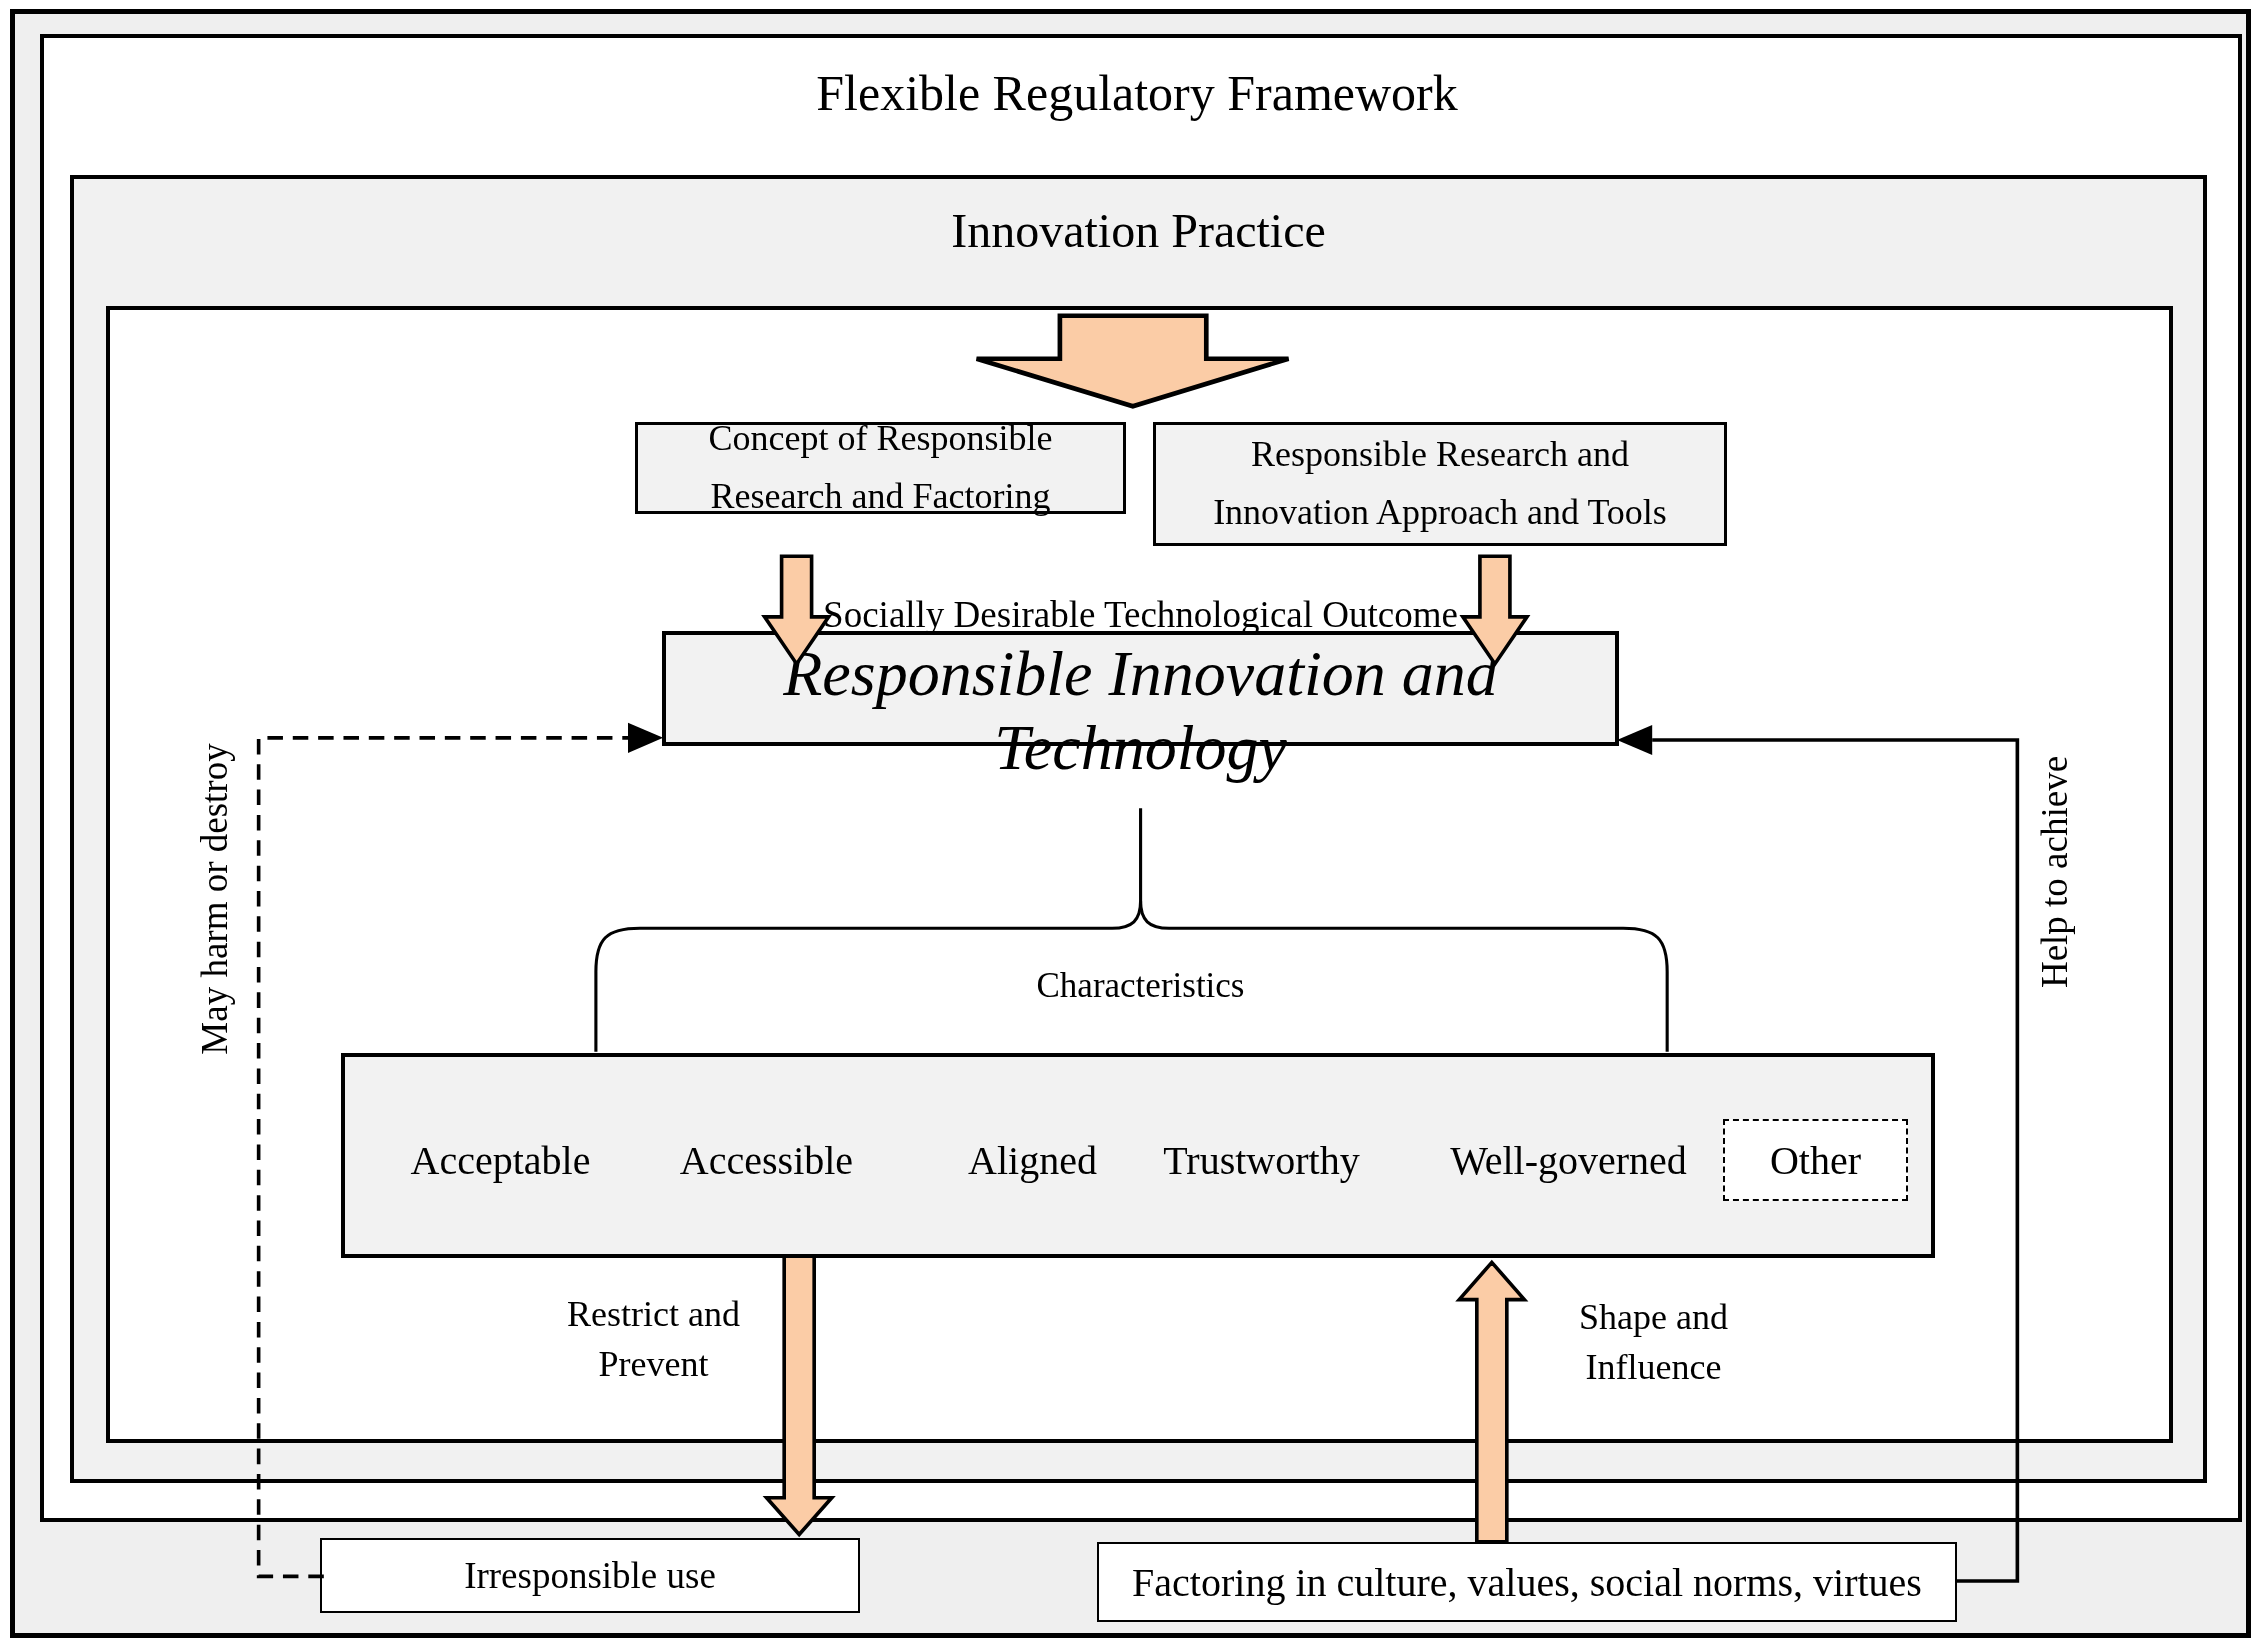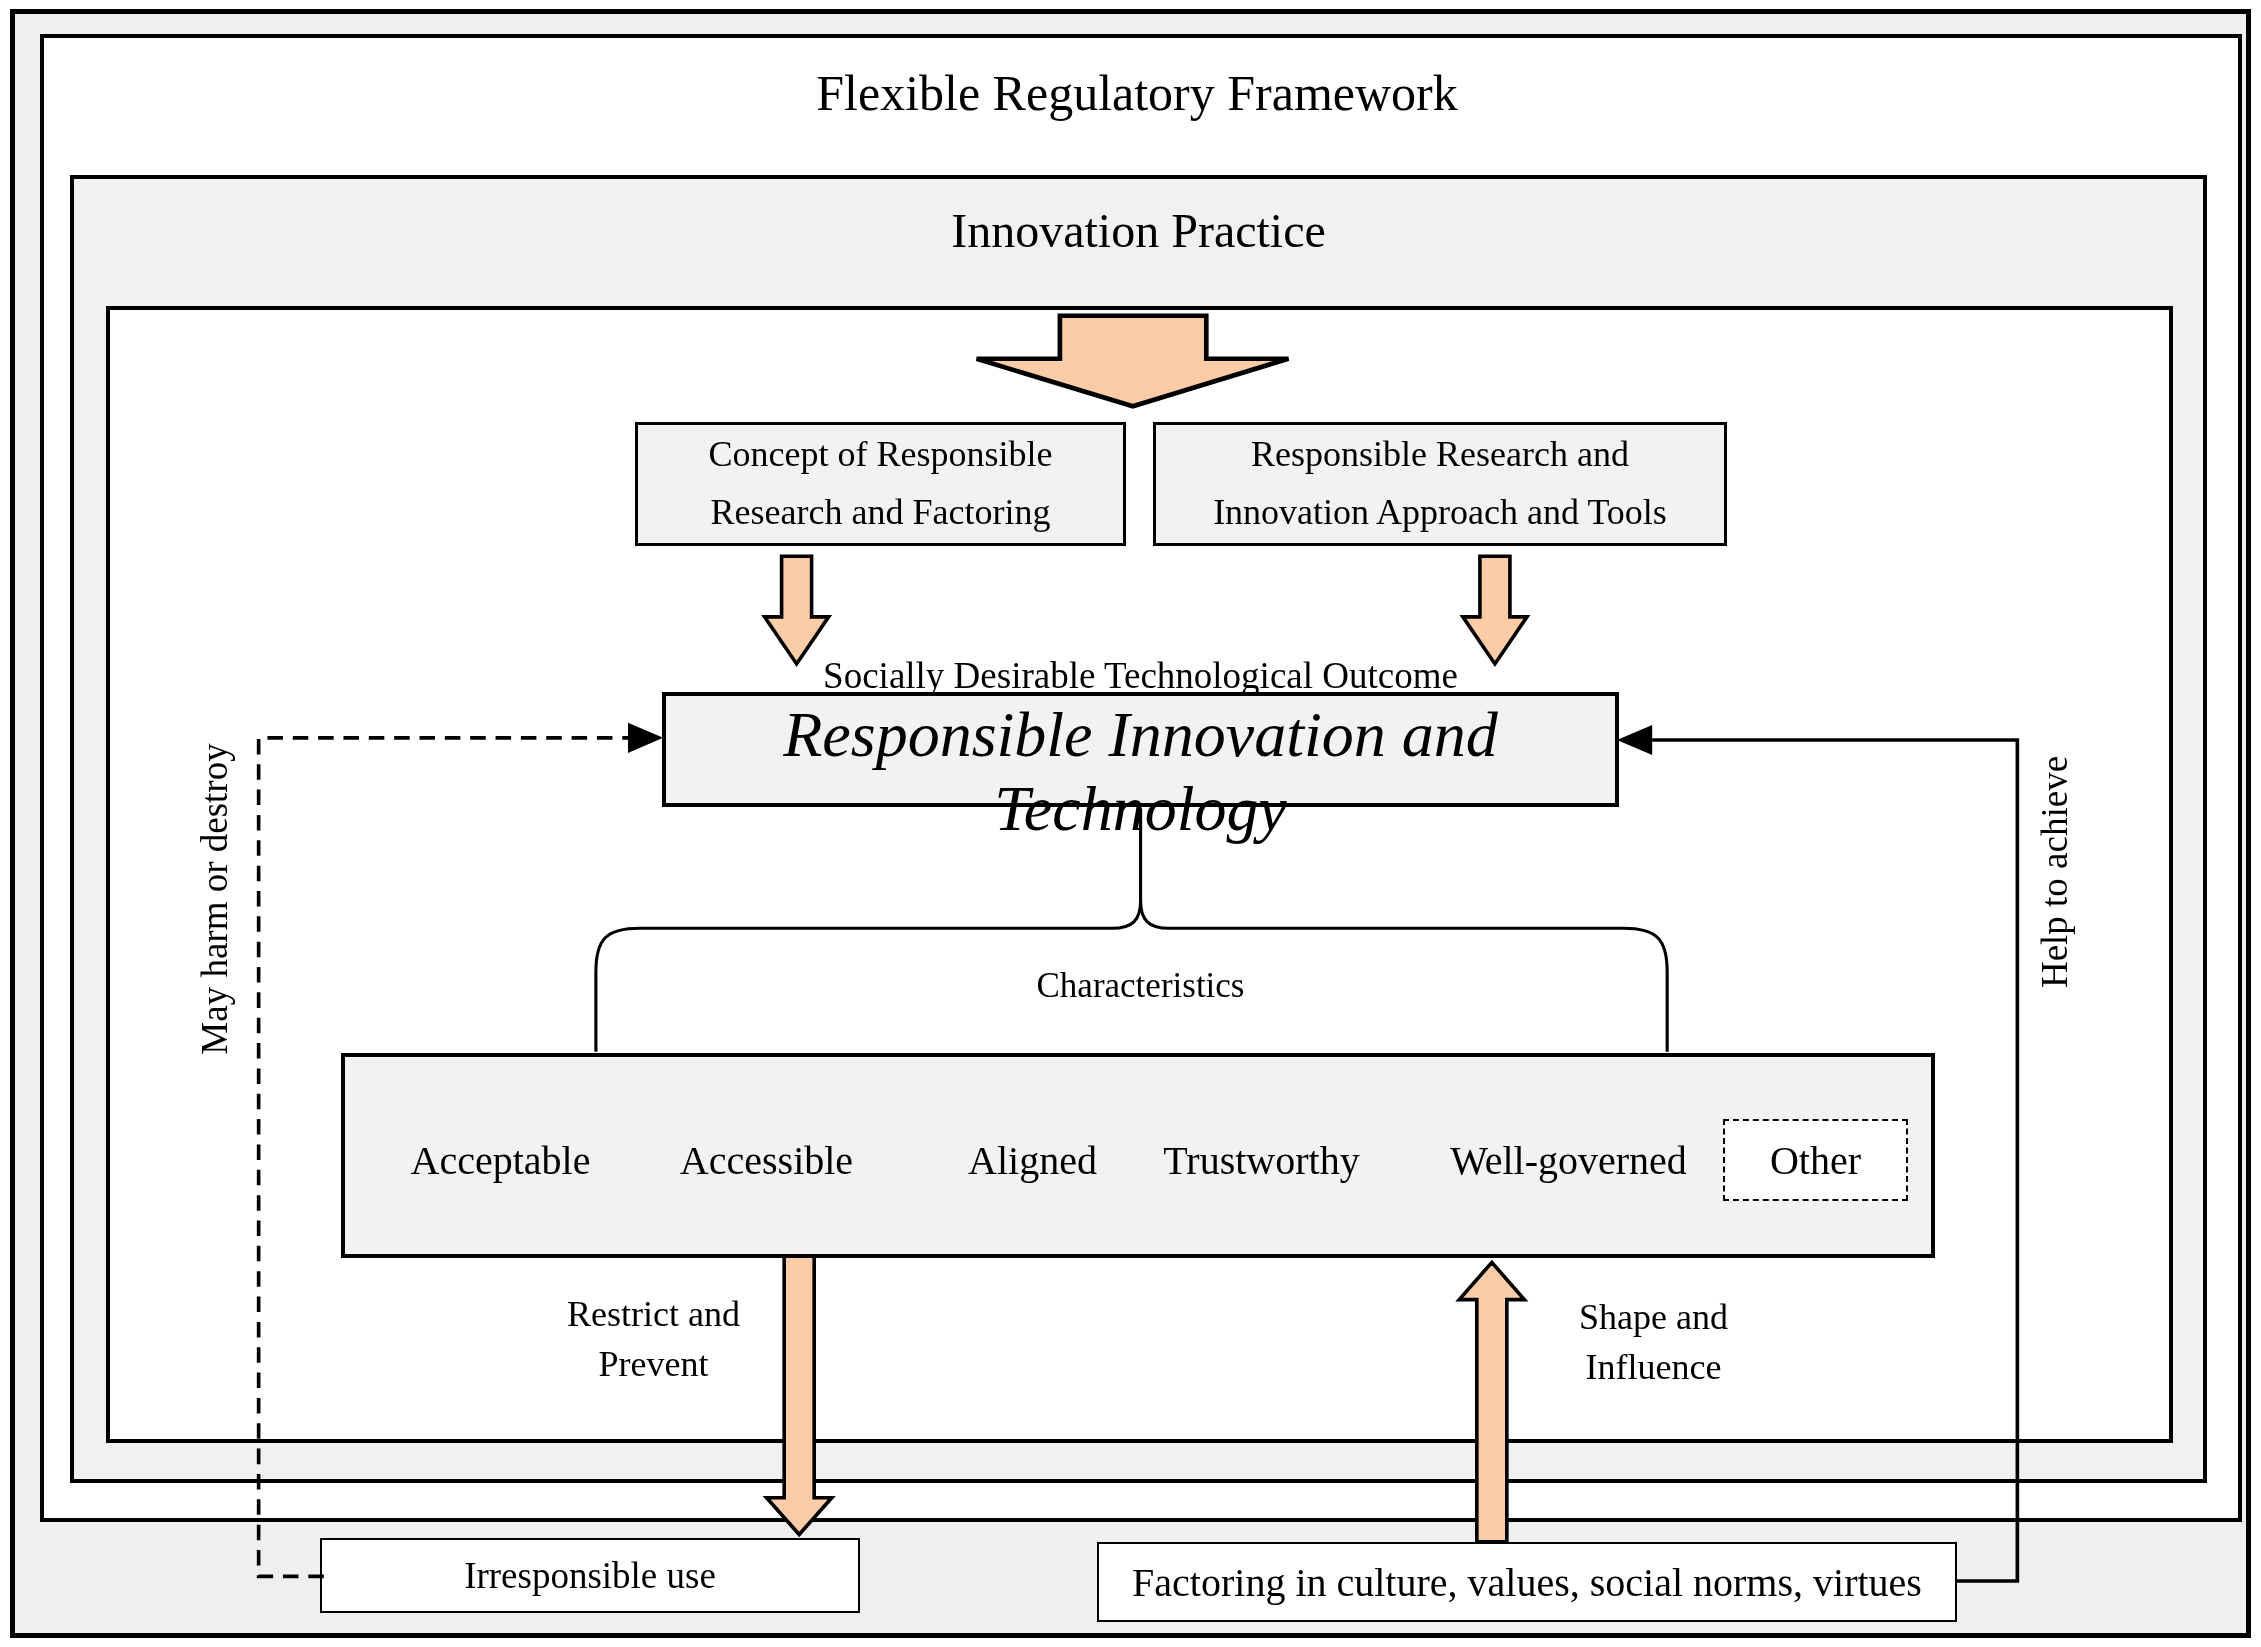--- a/index.html
+++ b/index.html
@@ -17,27 +17,27 @@
   
   .outer-frame   { left: 10.3px;  top: 9.3px;  width: 2241px; height: 1629px; border: 5.2px solid #000; background: #EFEFEF; }
   .frf-box       { left: 40px;  top: 34px;  width: 2202px; height: 1488px; border: 4.1px solid #000;  background: #FFFFFF; }
   .ip-box        { left: 70px; top: 175px; width: 2137px; height: 1308px; border: 4.1px solid #000;  background: #F1F1F1; }
   .inner-box     { left: 106px; top: 306px; width: 2067px; height: 1137px; border: 4.1px solid #000;  background: #FFFFFF; }
 
   .frf-title     { left: 36px;  top: 66px; width: 2202px; text-align: center; font-size: 50px; line-height: 1.1; }
   .ip-title      { left: 70px; top: 205px; width: 2137px; text-align: center; font-size: 48px; line-height: 1.1; }
 
   
-  .concept-box   { left: 635px; top: 422px; width: 491px;  height: 124px; border: 3.1px solid #000; background: #F2F2F2;
+  .concept-box   { left: 635px; top: 422px; width: 491px;  height: 92px; border: 3.1px solid #000; background: #F2F2F2;
                    display: flex; flex-direction: column; justify-content: center; align-items: center;
                    font-size: 36px; line-height: 1.6; text-align: center; }
   .rri-box       { left: 1153px; top: 422px; width: 574px; height: 124px; border: 3.1px solid #000; background: #F2F2F2;
                    display: flex; flex-direction: column; justify-content: center; align-items: center;
                    font-size: 36px; line-height: 1.6; text-align: center; }
-  .rit-box       { left: 662px; top: 692px; width: 957px; height: 115px; border: 4.1px solid #000; background: #F2F2F2;
+  .rit-box       { left: 662px; top: 631px; width: 957px; height: 115px; border: 4.1px solid #000; background: #F2F2F2;
                    display: flex; flex-direction: column; justify-content: center; align-items: center; text-align: center; }
   .rit-line1     { font-size: 37px; line-height: 1.2; }
   .rit-line2     { font-size: 64px; line-height: 1.15; font-style: italic; }
 
   
   .char-label    { left: 882px; top: 966px; width: 517px; text-align: center; font-size: 35px; }
   .char-box      { left: 341px;  top: 1053px; width: 1594px; height: 205px; border: 4.1px solid #000; background: #F2F2F2; }
   .char-word     { top: 1137px; width: 269px; text-align: center; font-size: 40px; }
   .cw0 { left: 366px; }  .cw1 { left: 632px; } .cw2 { left: 898px; }
   .cw3 { left: 1127px; } .cw4 { left: 1434px; }

